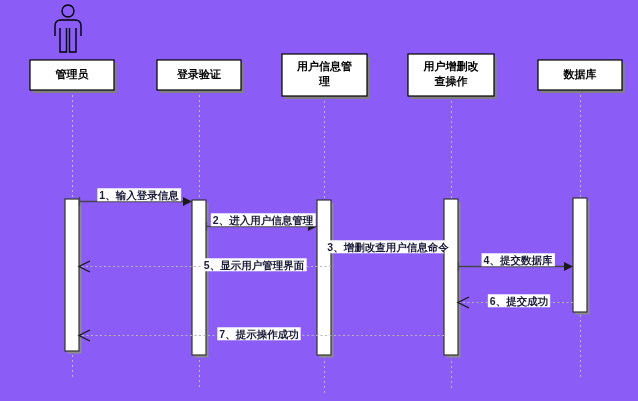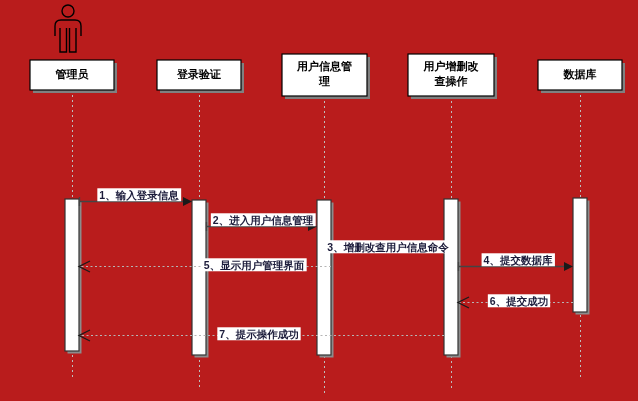--- a/index.html
+++ b/index.html
@@ -10,21 +10,21 @@
   body {
     width: 638px;
     height: 401px;
     overflow: hidden;
     font-family: "Liberation Sans", sans-serif;
   }
   #diagram-root {
     position: relative;
     width: 638px;
     height: 401px;
-    background: #b91c1c;
+    background: #8b5cf6;
   }
   svg#seq-svg {
     display: block;
     width: 638px;
     height: 401px;
   }
   .lifeline-box-rect {
     fill: #ffffff;
     stroke: #000000;
     stroke-width: 1.2;

